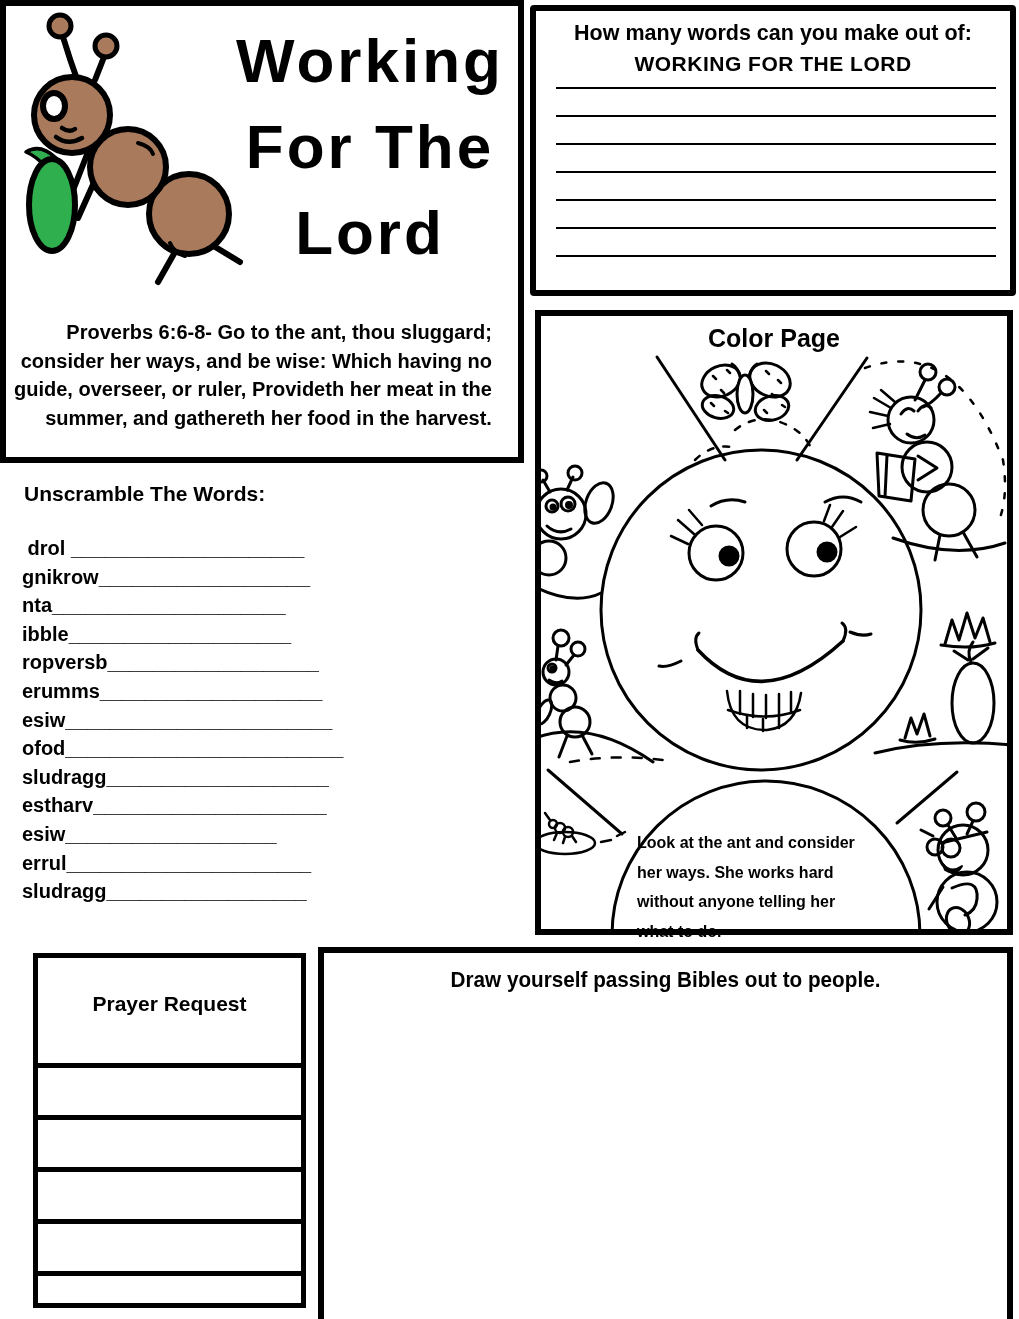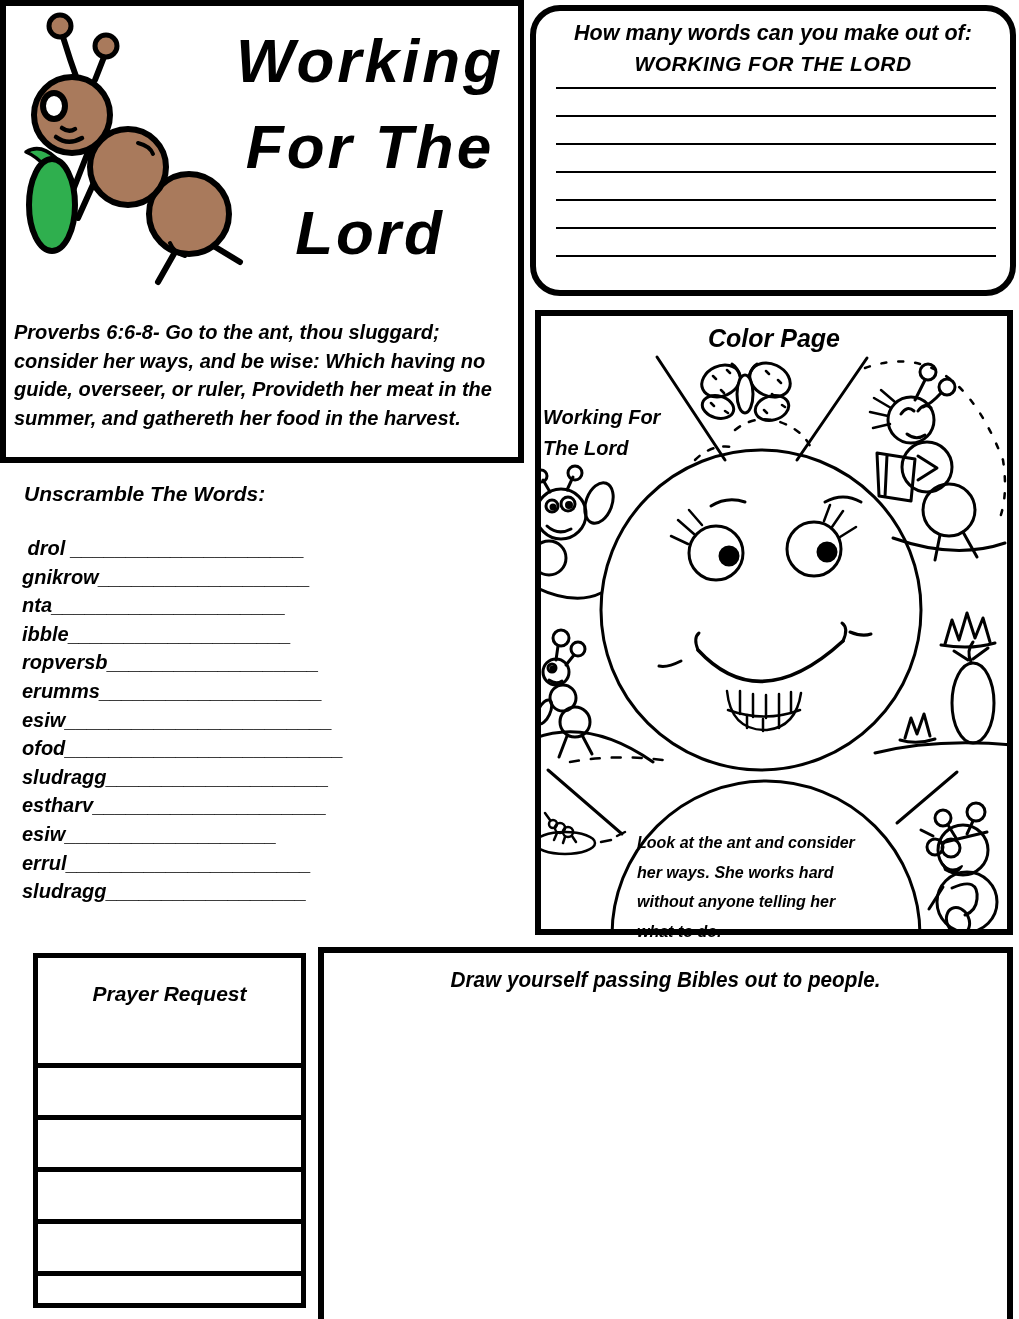--- a/index.html
+++ b/index.html
@@ -1,30 +1,30 @@
 <!DOCTYPE html>
 <html><head>
 <meta charset="utf-8">
 <style>
   html,body{margin:0;padding:0;background:#ffffff;}
   body{width:1019px;height:1319px;position:relative;overflow:hidden;
        font-family:"Liberation Sans","DejaVu Sans",sans-serif;color:#000;}
-  .abs{position:absolute;font-style:italic;}
+  .abs{position:absolute;}
 
   
   #titlecard{left:0;top:0;width:524px;height:463px;border:6px solid #000;box-sizing:border-box;}
   #ant-logo{position:absolute;left:-6px;top:-6px;width:250px;height:290px;}
   #main-title{position:absolute;left:216px;top:12px;width:296px;text-align:center;
               font-size:62px;font-weight:bold;line-height:86px;letter-spacing:3px;}
   #scripture{position:absolute;left:8px;top:312px;font-size:20px;font-weight:bold;
-             line-height:28.5px;white-space:nowrap;}
+             line-height:28.5px;white-space:nowrap;text-align:right;}
 
   
   #wordmaker{left:530px;top:5px;width:486px;height:291px;border:6px solid #000;
-             border-radius:30px;box-sizing:border-box;}
+             border-radius:4px;box-sizing:border-box;}
   .wm-heading{margin-top:10px;text-align:center;font-size:21.5px;font-weight:bold;}
   .wm-subject{margin-top:6px;text-align:center;font-size:21px;font-weight:bold;letter-spacing:.5px;}
   #writing-lines{margin:0 14px 0 20px;}
   .wline{height:26px;border-bottom:2px solid #000;}
   .wline:first-child{height:11px;}
 
   
   #unscramble-heading{left:24px;top:482px;font-size:21px;font-weight:bold;}
   #unscramble-list{left:22px;top:534px;font-size:20px;font-weight:bold;line-height:28.6px;}
   .u-row{white-space:pre;}
@@ -32,21 +32,21 @@
   
   #colorpage{left:535px;top:310px;width:478px;height:625px;border:6px solid #000;box-sizing:border-box;}
   #colorpage-art{position:absolute;left:-6px;top:-6px;width:478px;height:625px;}
   #cp-heading{position:absolute;left:0;right:0;top:8px;text-align:center;font-size:25px;font-weight:bold;}
   #cp-label{position:absolute;left:2px;top:86px;font-size:20px;font-weight:bold;line-height:31px;}
   #cp-caption{position:absolute;left:96px;top:512px;width:310px;font-size:16px;font-weight:bold;line-height:29.5px;}
 
   
   #prayerbox{left:33px;top:953px;width:273px;height:355px;border:5px solid #000;
              box-sizing:border-box;display:flex;flex-direction:column;}
-  .prayer-heading{height:105px;text-align:center;padding-top:24px;box-sizing:border-box;
+  .prayer-heading{height:105px;text-align:center;padding-top:34px;box-sizing:border-box;
                   font-size:21px;font-weight:bold;}
   .p-row{border-top:5px solid #000;height:47px;}
   .p-row:last-child{flex:1;}
 
   
   #drawbox{left:318px;top:947px;width:695px;height:432px;border:6px solid #000;box-sizing:border-box;}
   .draw-heading{margin-top:14px;text-align:center;font-size:22px;font-weight:bold;
                 transform:scaleX(.94);transform-origin:center;}
 </style>
 </head>
@@ -245,24 +245,20 @@
       <g>
         <path d="M77,625 A154 154 0 0 1 385,625"></path>
         <path d="M13,460 L87,524"></path>
         <path d="M422,462 L362,513"></path>
         <path d="M0,428 Q55,408 118,452"></path>
       </g>
     </g>
   </svg>
 
   <div id="cp-heading">Color Page</div>
-  <div id="cp-label">
-    <div>Working For</div>
-    <div>The Lord</div>
-  </div>
   <div id="cp-caption">
     <div>Look at the ant and consider</div>
     <div>her ways. She works hard</div>
     <div>without anyone telling her</div>
     <div>what to do.</div>
   </div>
 </div>
 
 <div class="abs" id="prayerbox">
   <div class="prayer-heading">Prayer Request</div>

